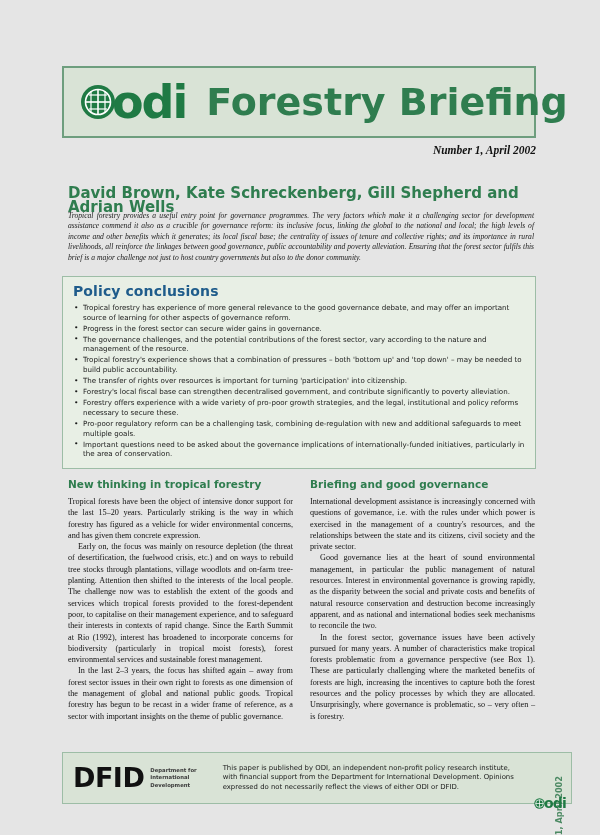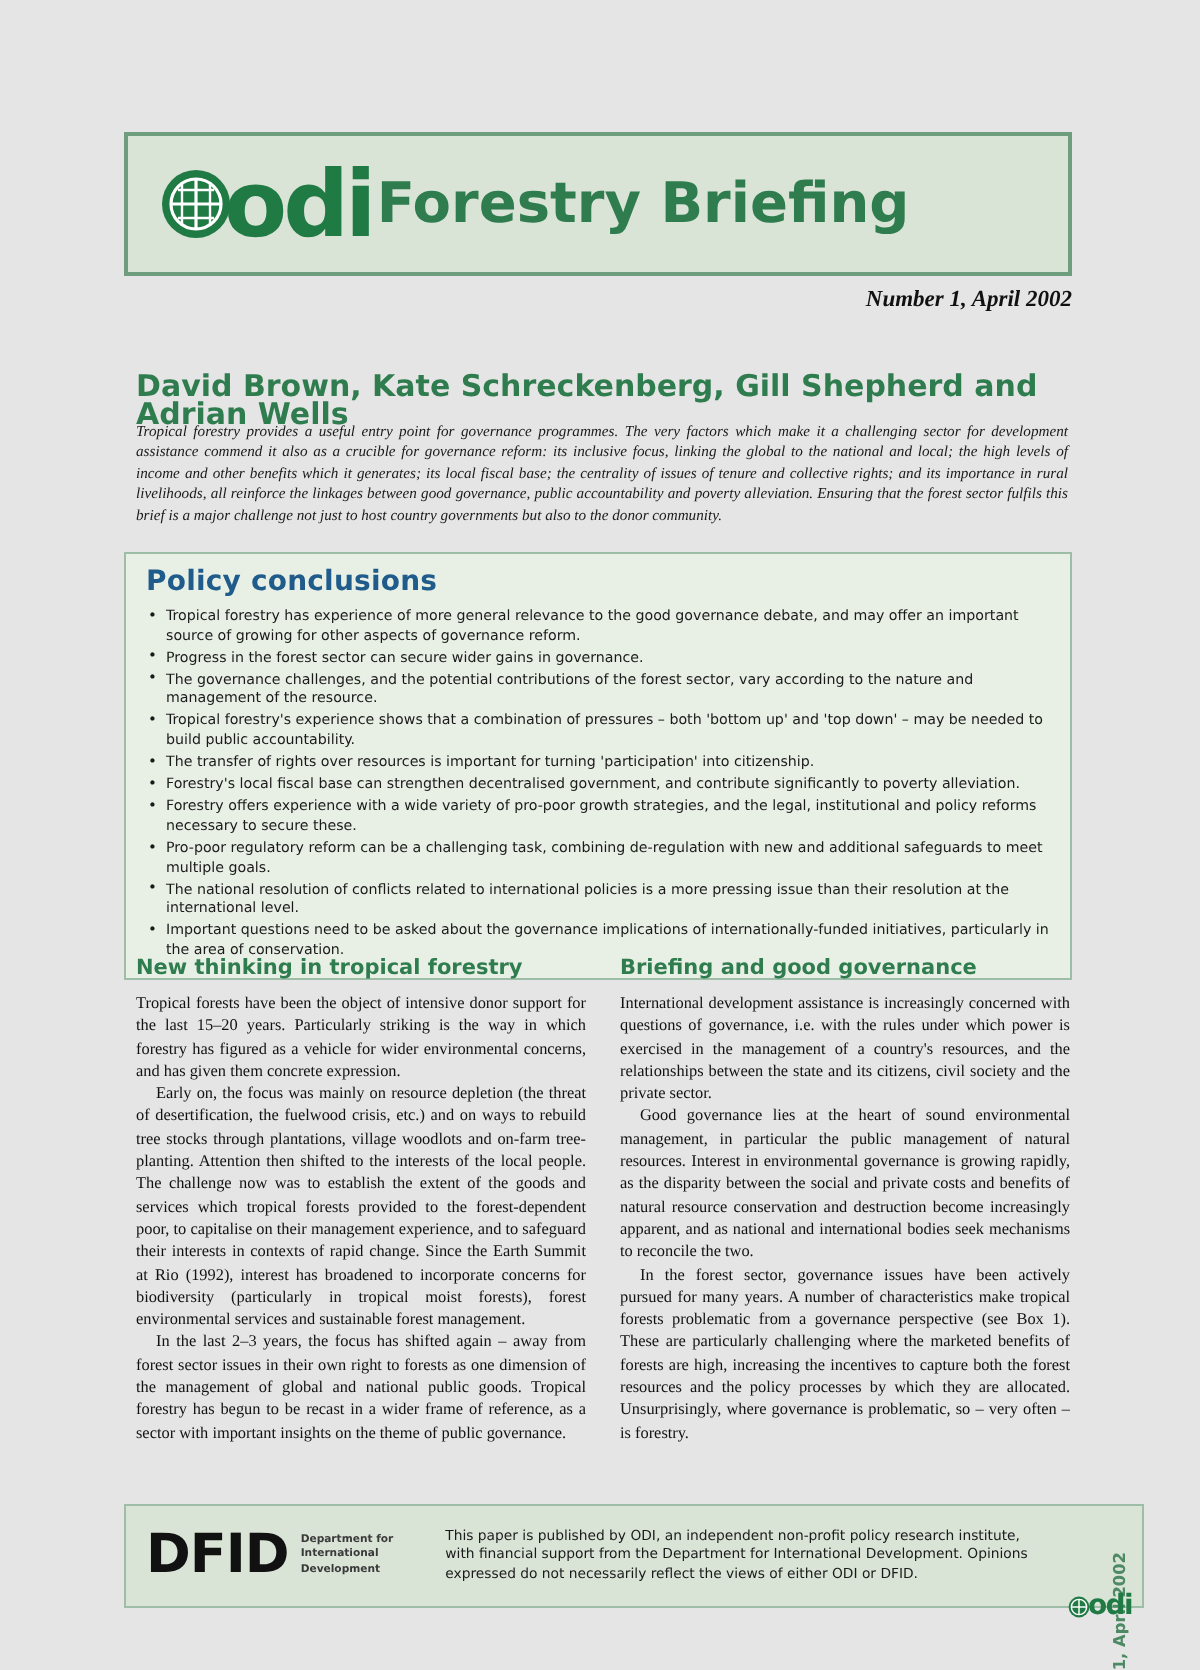--- a/index.html
+++ b/index.html
@@ -49,24 +49,24 @@
     font-weight: bold;
     font-size: 46px;
     line-height: 46px;
     color: #1f7a44;
     letter-spacing: -2px;
     margin-left: -4px;
   }
   #masthead-title {
     font-family: "DejaVu Sans", sans-serif;
     font-weight: bold;
-    font-size: 28px;
+    font-size: 38px;
     line-height: 40px;
     color: #2f7d4f;
-    margin-left: 2px;
+    margin-left: 20px;
     white-space: nowrap;
   }
 
   
   #issue-line {
     position: absolute;
     left: 62px; top: 144px;
     width: 474px;
     text-align: right;
     font-family: "Liberation Serif", serif;
@@ -289,29 +289,28 @@
 
   <div id="issue-line">Number 1, April 2002</div>
 
   <div id="authors">David Brown, Kate Schreckenberg, Gill Shepherd and Adrian Wells</div>
 
   <div id="abstract">Tropical forestry provides a useful entry point for governance programmes. The very factors which make it a challenging sector for development assistance commend it also as a crucible for governance reform: its inclusive focus, linking the global to the national and local; the high levels of income and other benefits which it generates; its local fiscal base; the centrality of issues of tenure and collective rights; and its importance in rural livelihoods, all reinforce the linkages between good governance, public accountability and poverty alleviation. Ensuring that the forest sector fulfils this brief is a major challenge not just to host country governments but also to the donor community.</div>
 
   <div id="policy-box">
     <h2>Policy conclusions</h2>
     <ul id="policy-list">
-      <li>Tropical forestry has experience of more general relevance to the good governance debate, and may offer an important source of growing for other aspects of governance reform.</li>
+      <li>Tropical forestry has experience of more general relevance to the good governance debate, and may offer an important source of learning for other aspects of governance reform.</li>
       <li>Progress in the forest sector can secure wider gains in governance.</li>
       <li>The governance challenges, and the potential contributions of the forest sector, vary according to the nature and management of the resource.</li>
       <li>Tropical forestry's experience shows that a combination of pressures – both 'bottom up' and 'top down' – may be needed to build public accountability.</li>
       <li>The transfer of rights over resources is important for turning 'participation' into citizenship.</li>
       <li>Forestry's local fiscal base can strengthen decentralised government, and contribute significantly to poverty alleviation.</li>
       <li>Forestry offers experience with a wide variety of pro-poor growth strategies, and the legal, institutional and policy reforms necessary to secure these.</li>
       <li>Pro-poor regulatory reform can be a challenging task, combining de-regulation with new and additional safeguards to meet multiple goals.</li>
-      <li>The national resolution of conflicts related to international policies is a more pressing issue than their resolution at the international level.</li>
       <li>Important questions need to be asked about the governance implications of internationally-funded initiatives, particularly in the area of conservation.</li>
     </ul>
   </div>
 
   <div class="col" id="col-left">
     <h2 class="sec-head">New thinking in tropical forestry</h2>
     <p class="body-p">Tropical forests have been the object of intensive donor support for the last 15–20 years. Particularly striking is the way in which forestry has figured as a vehicle for wider environmental concerns, and has given them concrete expression.</p>
     <p class="body-p">Early on, the focus was mainly on resource depletion (the threat of desertification, the fuelwood crisis, etc.) and on ways to rebuild tree stocks through plantations, village woodlots and on-farm tree-planting. Attention then shifted to the interests of the local people. The challenge now was to establish the extent of the goods and services which tropical forests provided to the forest-dependent poor, to capitalise on their management experience, and to safeguard their interests in contexts of rapid change. Since the Earth Summit at Rio (1992), interest has broadened to incorporate concerns for biodiversity (particularly in tropical moist forests), forest environmental services and sustainable forest management.</p>
     <p class="body-p">In the last 2–3 years, the focus has shifted again – away from forest sector issues in their own right to forests as one dimension of the management of global and national public goods. Tropical forestry has begun to be recast in a wider frame of reference, as a sector with important insights on the theme of public governance.</p>
   </div>

